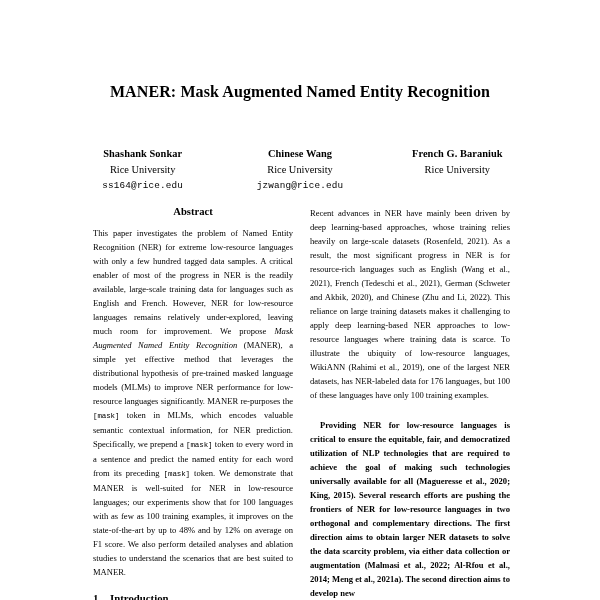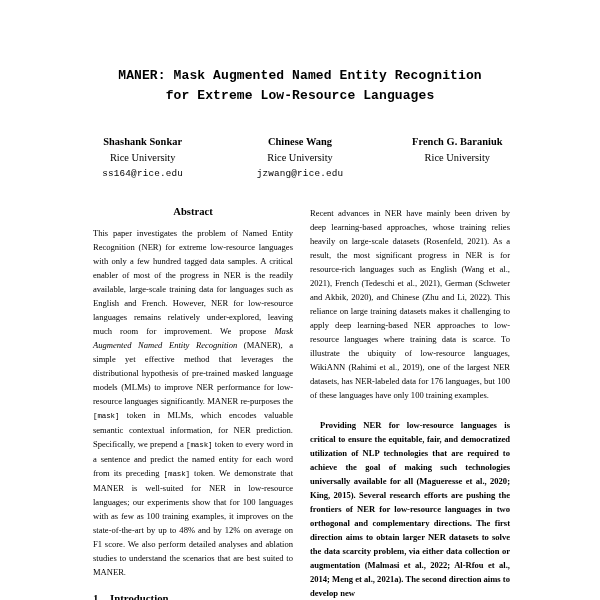--- a/index.html
+++ b/index.html
@@ -24,35 +24,35 @@
     box-sizing: border-box;
     padding: 0;
   }
 
   
   .title-block {
     padding-top: 66px;
     text-align: center;
   }
   .paper-title {
-    font-family: Liberation Mono, monospace;
+    font-family: Liberation Serif, serif;
     font-weight: bold;
-    font-size: 13px;
+    font-size: 16px;
     line-height: 20px;
     letter-spacing: 0.1px;
-    margin: 0 auto;
+    margin: 16px auto;
     width: 440px;
   }
   .paper-title .line2 {
     display: block;
   }
 
   
   .authors {
-    margin-top: 28px;
+    margin-top: 44px;
     display: flex;
     justify-content: center;
     align-items: flex-start;
     gap: 0;
     padding: 0 64px;
   }
   .author {
     flex: 1 1 0;
     text-align: center;
     line-height: 15.5px;
@@ -136,21 +136,20 @@
   .sec-title { flex: 1 1 auto; }
 </style>
 </head>
 <body>
 
 <div class="page">
 
   <div class="title-block">
     <h1 class="paper-title">
       <span>MANER: Mask Augmented Named Entity Recognition</span>
-      <span class="line2">for Extreme Low-Resource Languages</span>
     </h1>
   </div>
 
   <div class="authors">
     <div class="author">
       <span class="author-name">Shashank Sonkar</span>
       <span class="author-affil">Rice University</span>
       <span class="author-email">ss164@rice.edu</span>
     </div>
     <div class="author">

